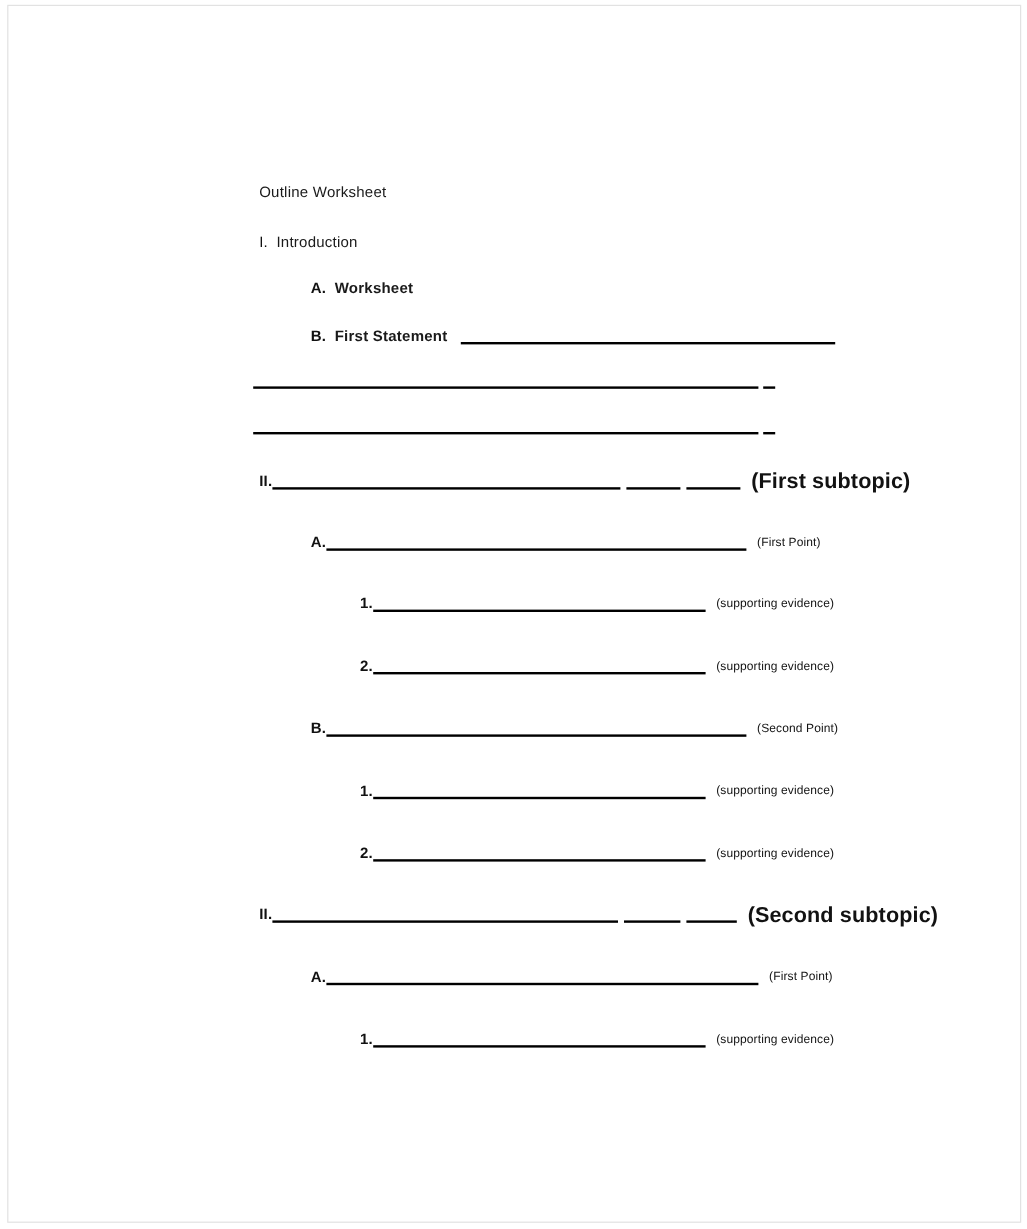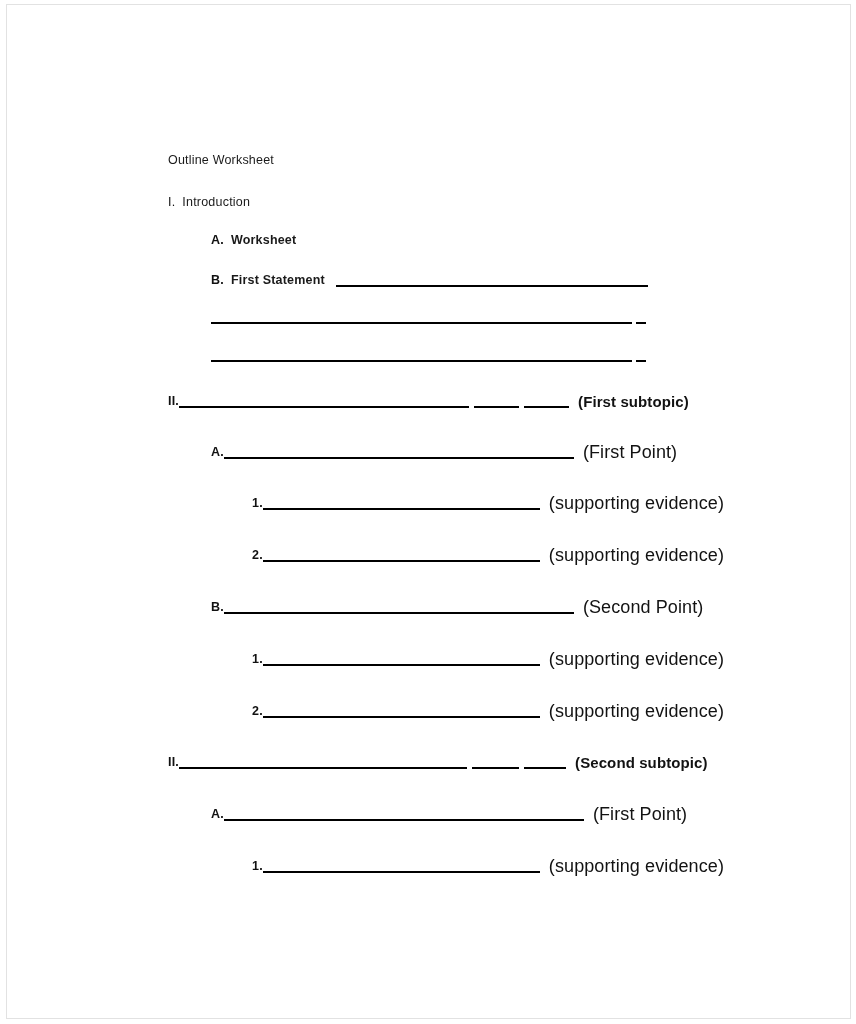--- a/index.html
+++ b/index.html
@@ -37,20 +37,21 @@
   }
 
   
   .row {
     position: absolute;
     height: 20px;
     display: flex;
     align-items: center;
     white-space: nowrap;
     color: #1a1a1a;
+    margin-left: 48px;
   }
 
   
   .text-row {
     font-size: 12.5px;
     letter-spacing: 0.2px;
   }
 
   .text-row.bold-ish {
     font-weight: bold;
@@ -74,29 +75,29 @@
     display: inline-block;
     height: 0;
     border-bottom: 2px solid #000000;
     position: relative;
     top: 6px;
   }
   .rule-gap { display: inline-block; width: 5px; }
 
   
   .hint {
-    font-size: 18px;
+    font-size: 10px;
     color: #121212;
     letter-spacing: 0.1px;
     margin-left: 9px;
   }
 
   .hint.bold {
     font-weight: bold;
-    font-size: 15px;
+    font-size: 18px;
   }
 
   .hint.light {
     font-weight: normal;
   }
 
   
   .cont-rule {
     position: absolute;
     height: 0;

